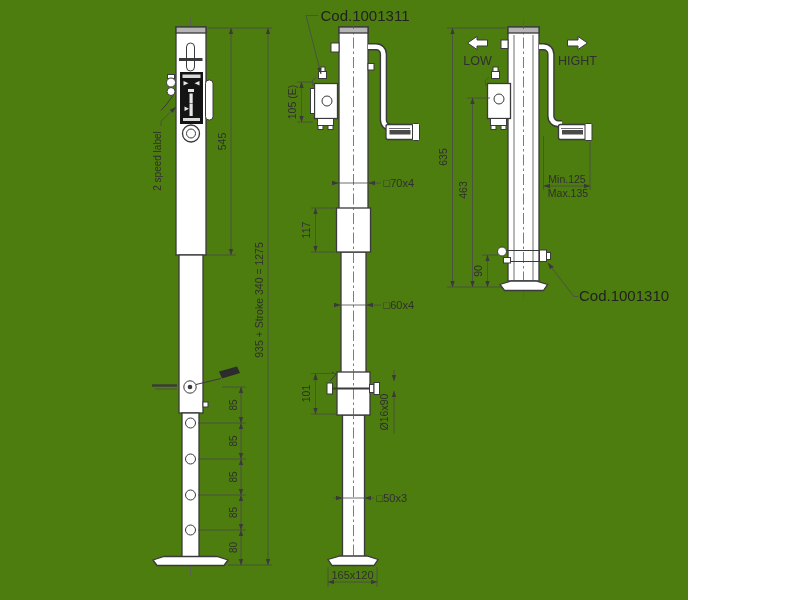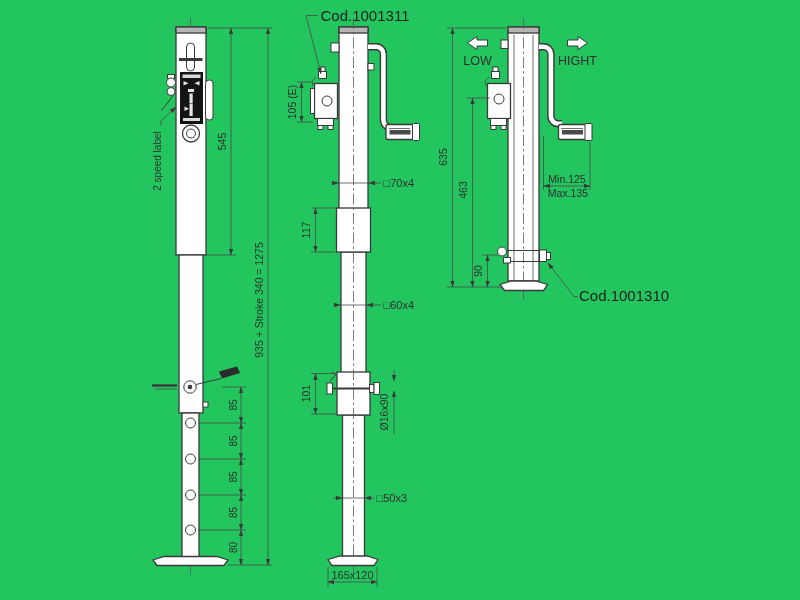--- a/index.html
+++ b/index.html
@@ -1,16 +1,16 @@
 <!DOCTYPE html>
 <html><head>
 <meta charset="utf-8">
 <style>
   html,body{margin:0;padding:0;background:#fff;}
-  .stage{position:relative;width:800px;height:600px;background:#22c55e;overflow:hidden;
+  .stage{position:relative;width:688px;height:600px;background:#4d7c0f;overflow:hidden;
          font-family:"Liberation Sans",sans-serif;}
   svg{display:block;}
   .ln{stroke:#3a3a3a;stroke-width:1.3;fill:none;}
   .lnthin{stroke:#4a4a4a;stroke-width:0.8;fill:none;}
   .lnmed{stroke:#3a3a3a;stroke-width:1;fill:none;}
   .fillw{fill:#ffffff;}
   .cap{fill:#b5b5b5;}
   .dark{fill:#141414;}
   .cl{stroke:#5a5a5a;stroke-width:0.8;fill:none;stroke-dasharray:11 3 2.5 3;}
   text{fill:#2f2f2f;font-family:"Liberation Sans",sans-serif;}

